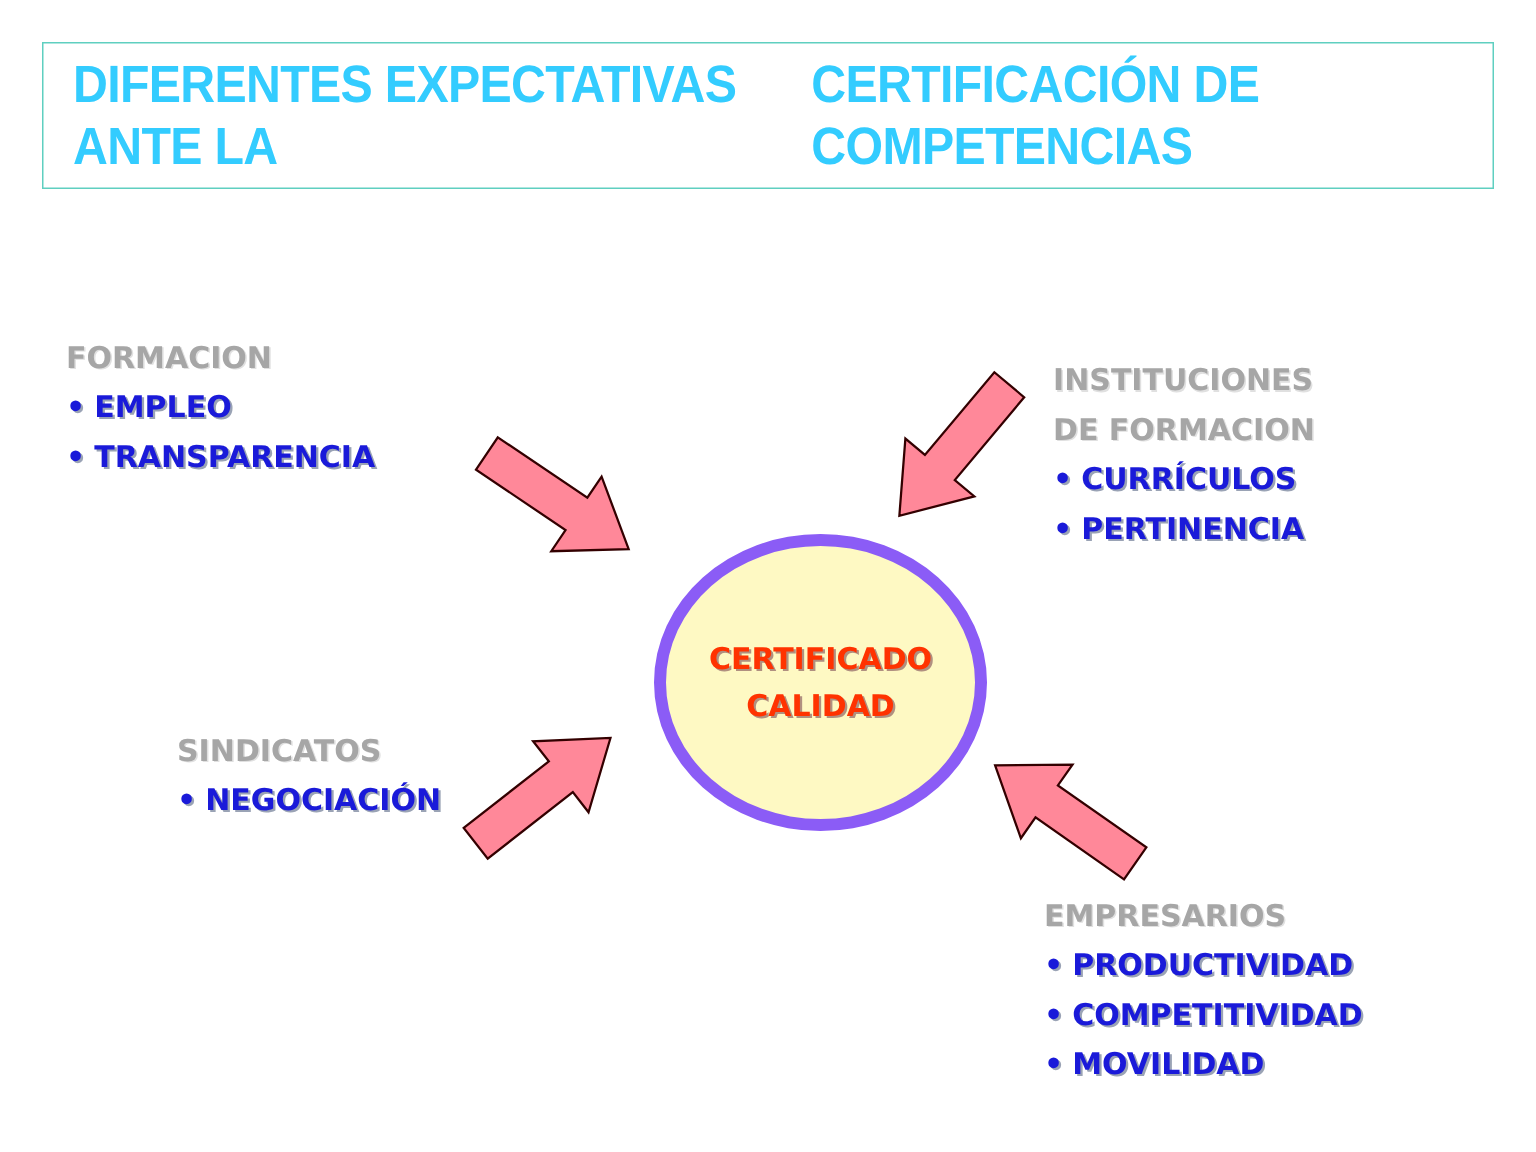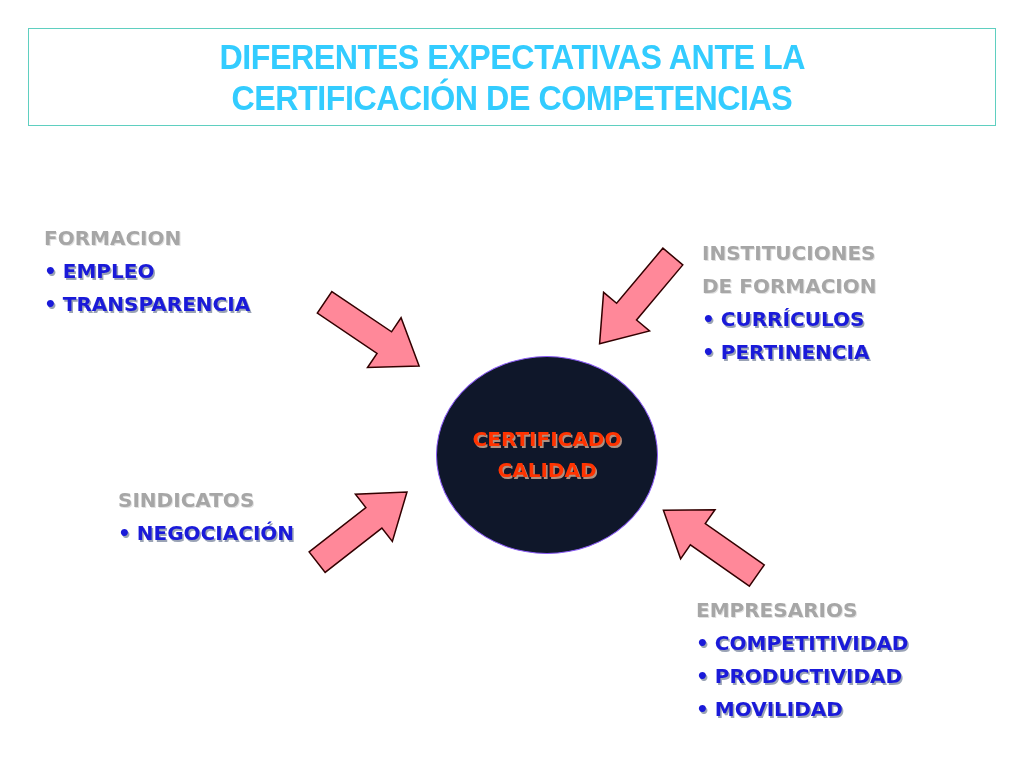--- a/index.html
+++ b/index.html
@@ -3,38 +3,38 @@
 <meta charset="utf-8">
 <style>
   html, body { margin: 0; padding: 0; }
   body {
     width: 1024px; height: 768px; background: #ffffff; position: relative; overflow: hidden;
     font-family: "DejaVu Sans", sans-serif;
   }
   .title-box {
     position: absolute; left: 28px; top: 28px; width: 968px; height: 98px;
     border: 1.5px solid #5fcfc0; box-sizing: border-box;
-    display: flex; flex-direction: column; align-items: center; justify-content: center;
+    display: flex; align-items: center; justify-content: center;
   }
   .title-line {
     font-family: "Liberation Sans", sans-serif; font-weight: bold; font-size: 35px;
     color: #33ccff; line-height: 41px; letter-spacing: -0.5px; transform: scaleX(0.92);
   }
   .group { position: absolute; font-weight: bold; font-size: 20px; line-height: 33px; }
   .group .heading {
     color: #a6a6a6; text-shadow: 1px 1px 0 #e0e0e0;
   }
   .group .item {
     color: #1a1ad9; text-shadow: 1.5px 1.5px 0 #9aa3b5;
   }
   .group .bullet { margin-right: 6px; }
   .circle {
     position: absolute; left: 436px; top: 356px; width: 222px; height: 198px;
-    box-sizing: border-box; border: 1px solid #8b5cf6; border-radius: 50%;
-    background: #0f172a; display: flex; flex-direction: column; align-items: center; justify-content: center;
+    box-sizing: border-box; border: 8px solid #8b5cf6; border-radius: 50%;
+    background: #fef9c3; display: flex; flex-direction: column; align-items: center; justify-content: center;
   }
   .circle .cline {
     color: #ff3300; font-weight: bold; font-size: 20px; line-height: 31px;
     text-shadow: 1.5px 1.5px 0 #b09080;
   }
   svg.arrows { position: absolute; left: 0; top: 0; }
 </style>
 </head>
 <body>
 
@@ -80,16 +80,16 @@
   <div class="item"><span class="bullet">•</span><span>PERTINENCIA</span></div>
 </div>
 
 <div class="group" style="left:70px; top:484px;margin-left:48px;">
   <div class="heading">SINDICATOS</div>
   <div class="item"><span class="bullet">•</span><span>NEGOCIACIÓN</span></div>
 </div>
 
 <div class="group" style="left:696px; top:594px;">
   <div class="heading">EMPRESARIOS</div>
+  <div class="item"><span class="bullet">•</span><span>PRODUCTIVIDAD</span></div>
   <div class="item"><span class="bullet">•</span><span>COMPETITIVIDAD</span></div>
-  <div class="item"><span class="bullet">•</span><span>PRODUCTIVIDAD</span></div>
   <div class="item"><span class="bullet">•</span><span>MOVILIDAD</span></div>
 </div>
 
 </body></html>

